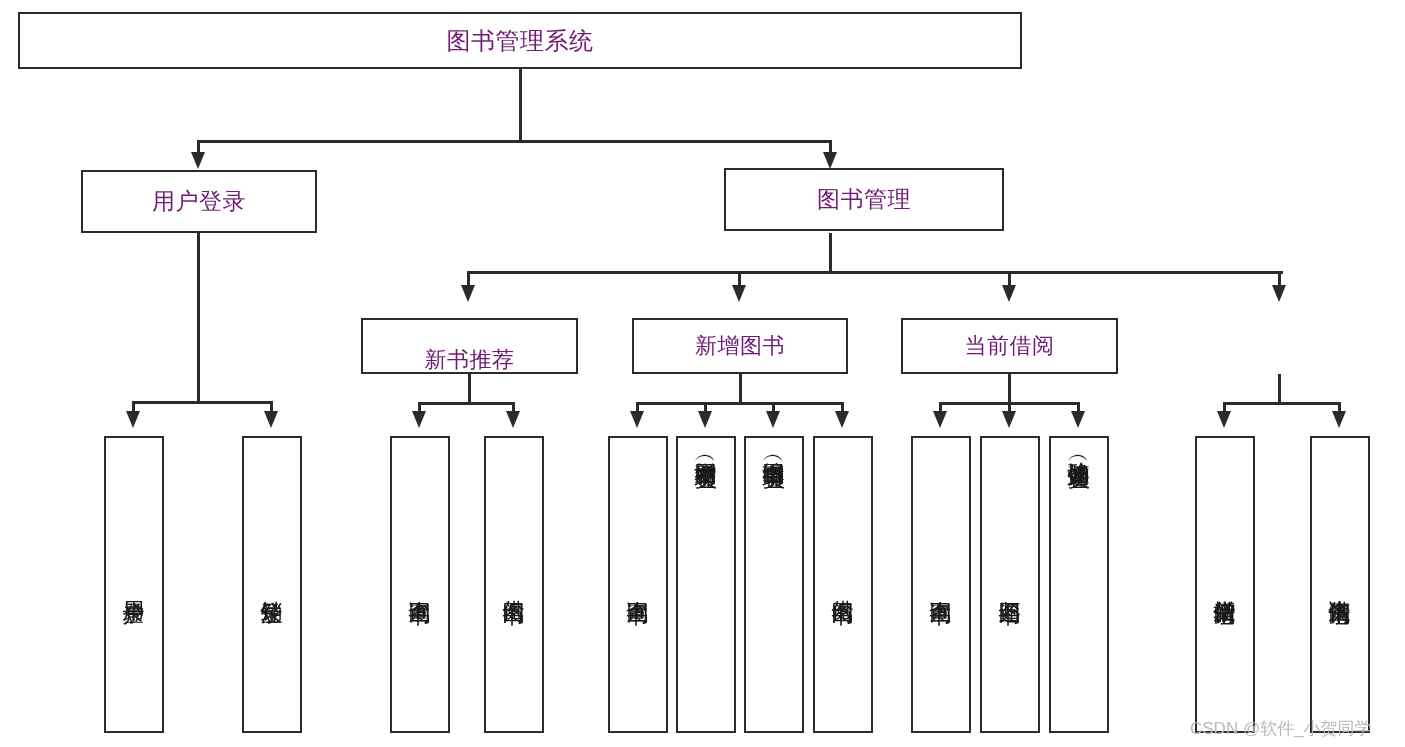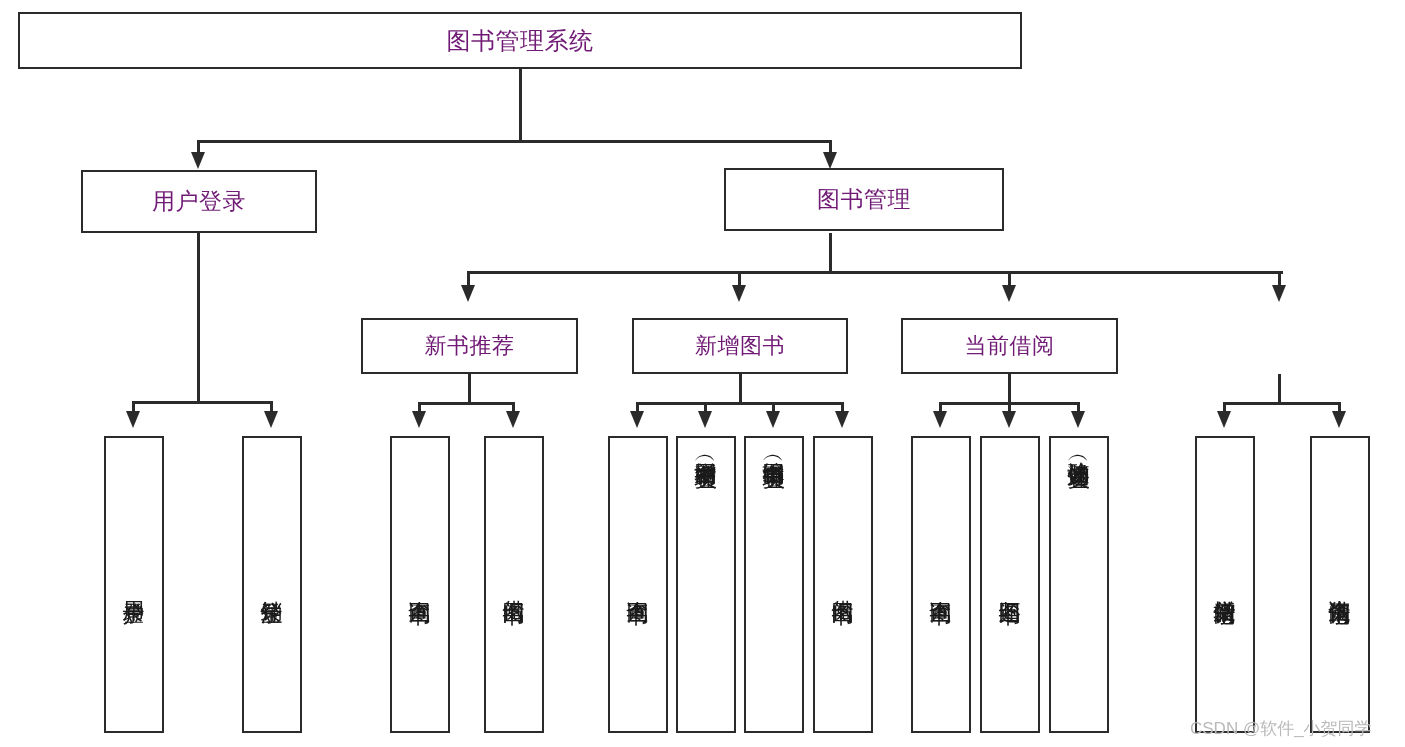--- a/index.html
+++ b/index.html
@@ -120,21 +120,21 @@
   <div class="hline" style="left:468px; top:271px; width:815px; height:2.5px;"></div>
   <div class="vline" style="left:467px; top:271px; width:2.5px; height:16px;"></div>
   <div class="vline" style="left:738px; top:271px; width:2.5px; height:16px;"></div>
   <div class="vline" style="left:1008px; top:271px; width:2.5px; height:16px;"></div>
   <div class="vline" style="left:1278px; top:271px; width:2.5px; height:16px;"></div>
   <div class="arrow" style="left:461px; top:285px;"></div>
   <div class="arrow" style="left:732px; top:285px;"></div>
   <div class="arrow" style="left:1002px; top:285px;"></div>
   <div class="arrow" style="left:1272px; top:285px;"></div>
 
-  <div class="node level2" style="left:361px; top:318px; width:217px; height:56px;">
+  <div class="node level2" style="left:361px; top:318px; width:217px; height:56px;align-items:flex-end;">
     <span class="label">新书推荐</span>
   </div>
   <div class="node level2" style="left:632px; top:318px; width:216px; height:56px;">
     <span class="label">新增图书</span>
   </div>
   <div class="node level2" style="left:901px; top:318px; width:217px; height:56px;">
     <span class="label">当前借阅</span>
   </div>
 
   <div class="vline" style="left:468px; top:374px; width:2.5px; height:30px;"></div>

